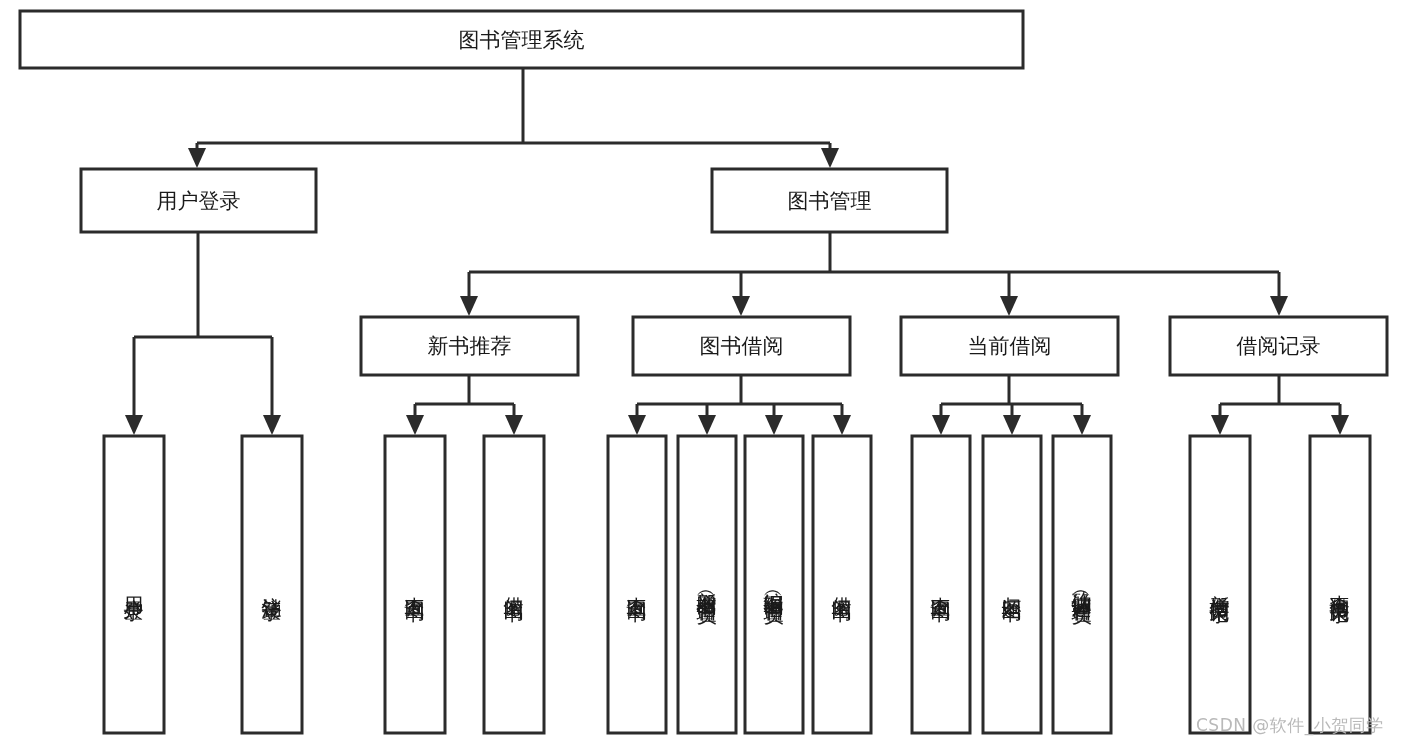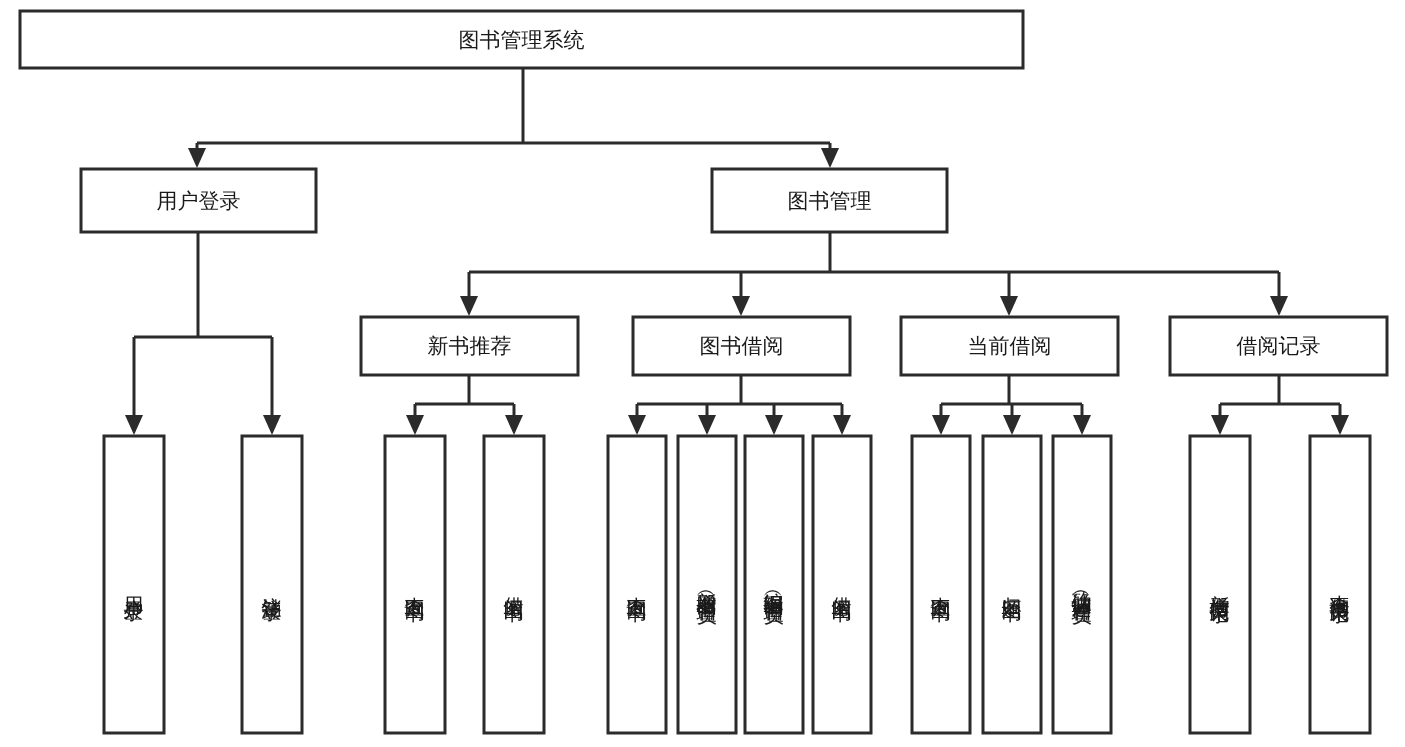--- a/index.html
+++ b/index.html
@@ -182,14 +182,15 @@
       <div class="node-label-v" style="left: 678px; top: 436px; width: 58px; height: 297px;">新增图书（管理员）</div>
       <div class="node-label-v" style="left: 745px; top: 436px; width: 58px; height: 297px;">编辑图书（管理员）</div>
       <div class="node-label-v" style="left: 813px; top: 436px; width: 58px; height: 297px;">借阅图书</div>
       <div class="node-label-v" style="left: 912px; top: 436px; width: 58px; height: 297px;">查询图书</div>
       <div class="node-label-v" style="left: 983px; top: 436px; width: 58px; height: 297px;">归还图书</div>
       <div class="node-label-v" style="left: 1053px; top: 436px; width: 58px; height: 297px;">确认归还（管理员）</div>
       <div class="node-label-v" style="left: 1190px; top: 436px; width: 60px; height: 297px;">新增借阅记录</div>
       <div class="node-label-v" style="left: 1310px; top: 436px; width: 60px; height: 297px;">查询借阅记录</div>
     </div>
 
+  <div class="watermark" style="left: 1196px; top: 714px; color: rgb(185, 185, 185);">CSDN @软件_小贺同学</div>
 
 </div>
 
 </body></html>

